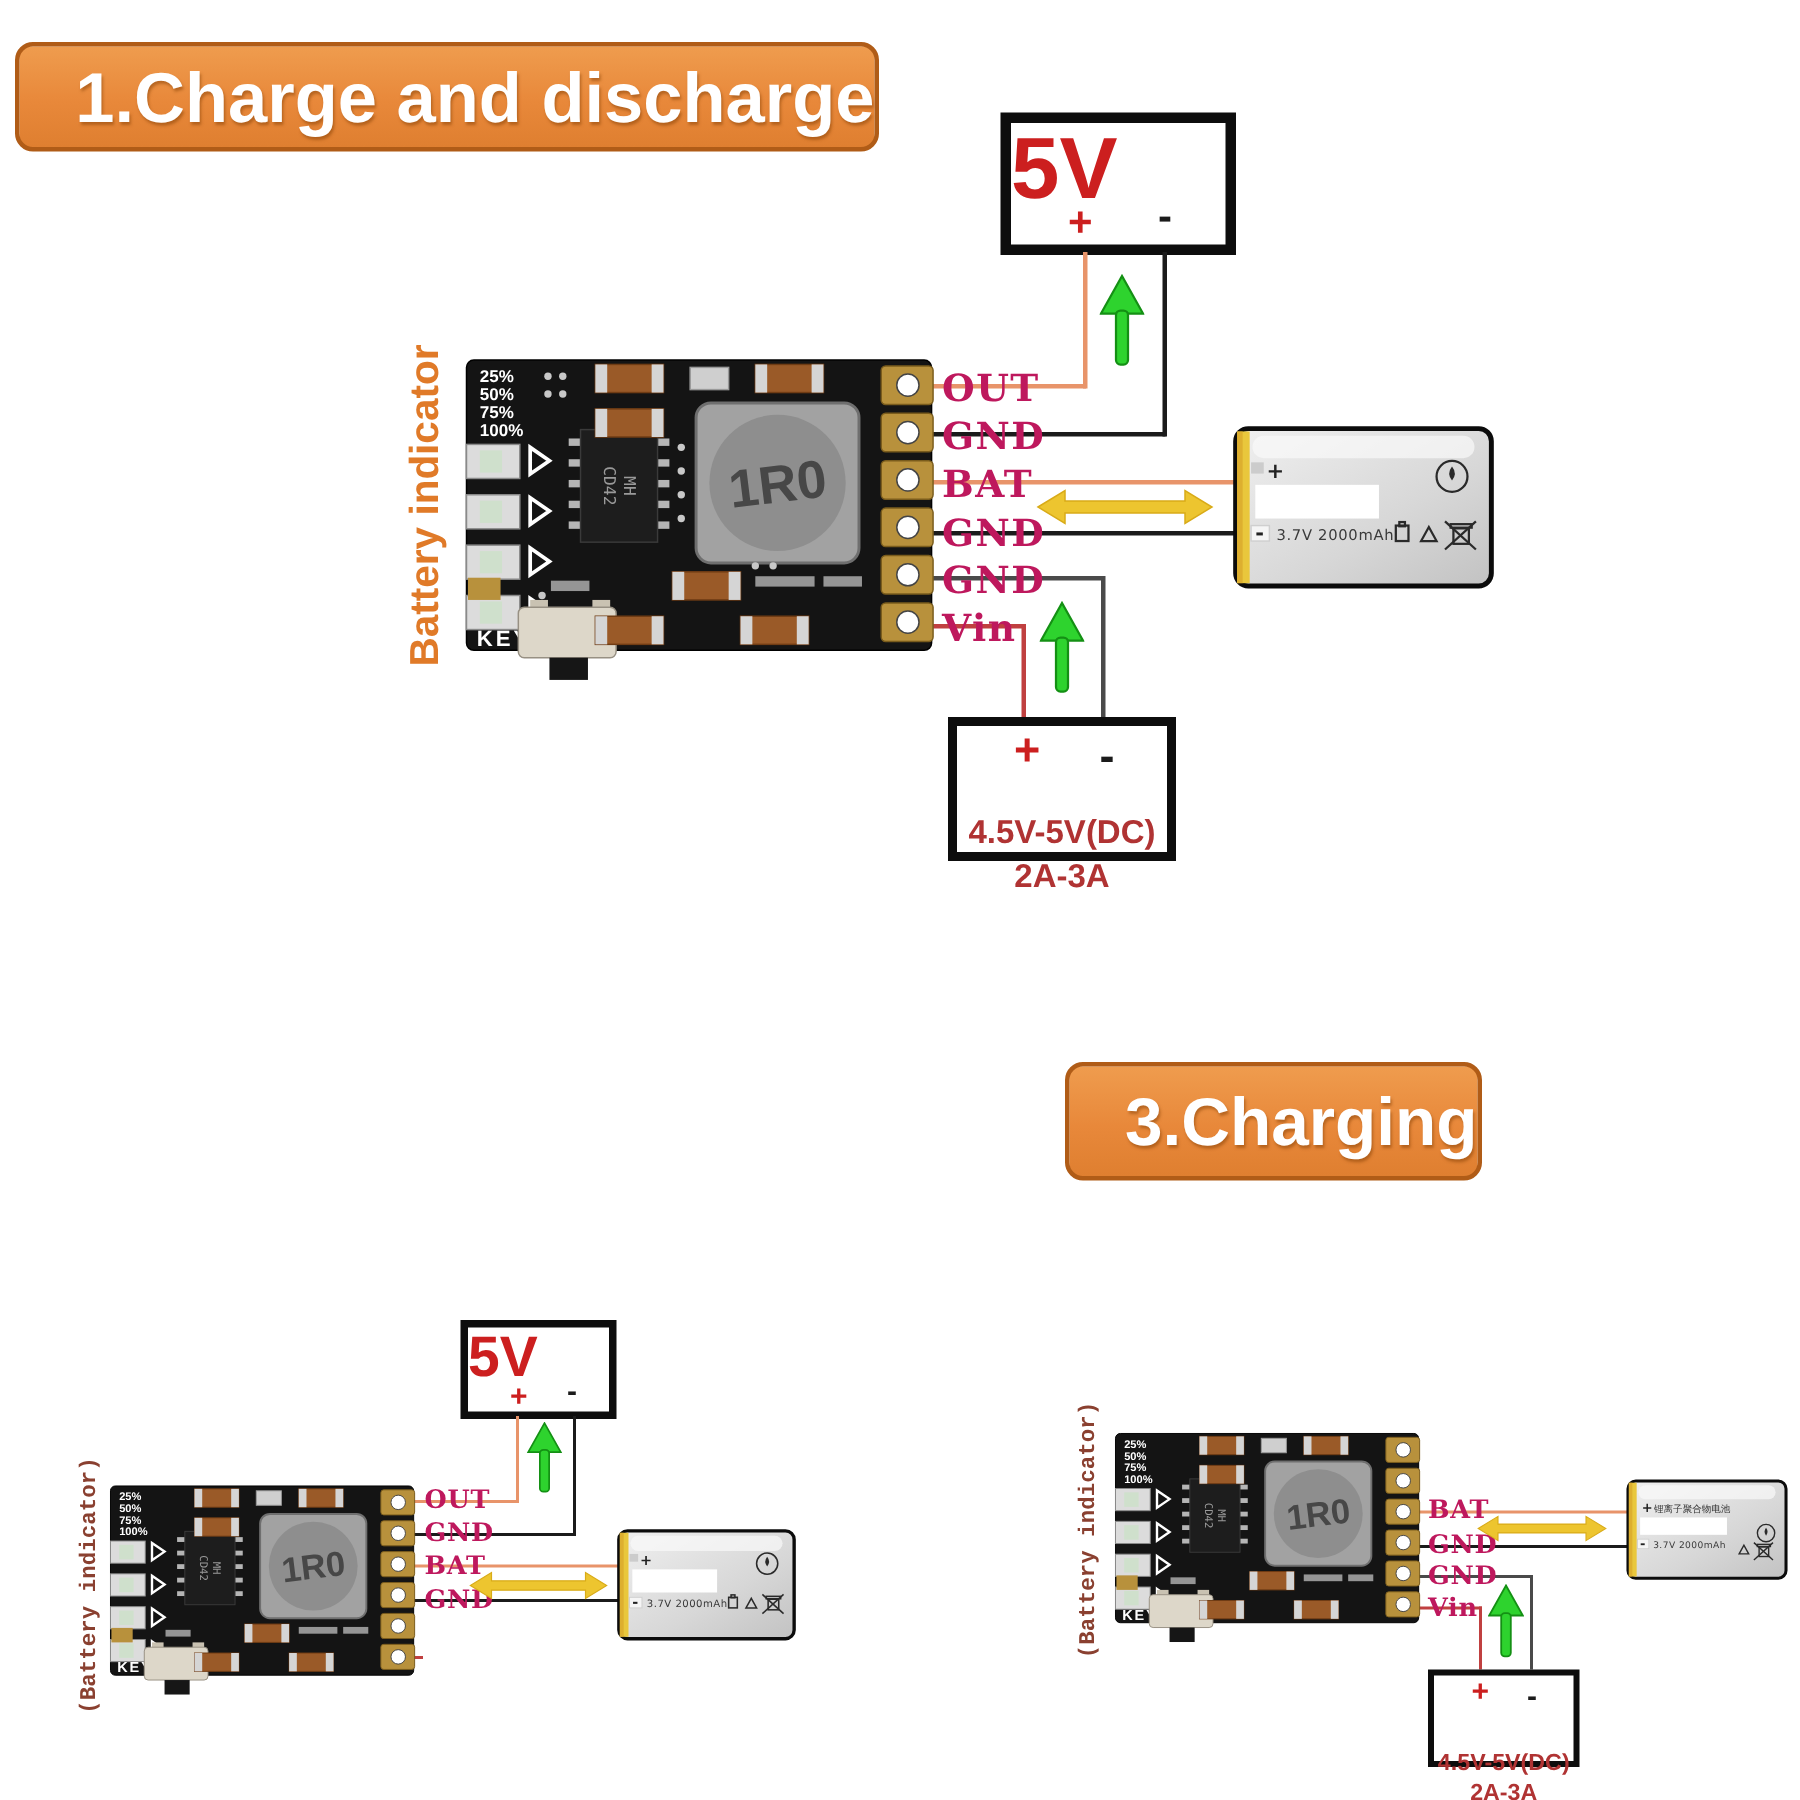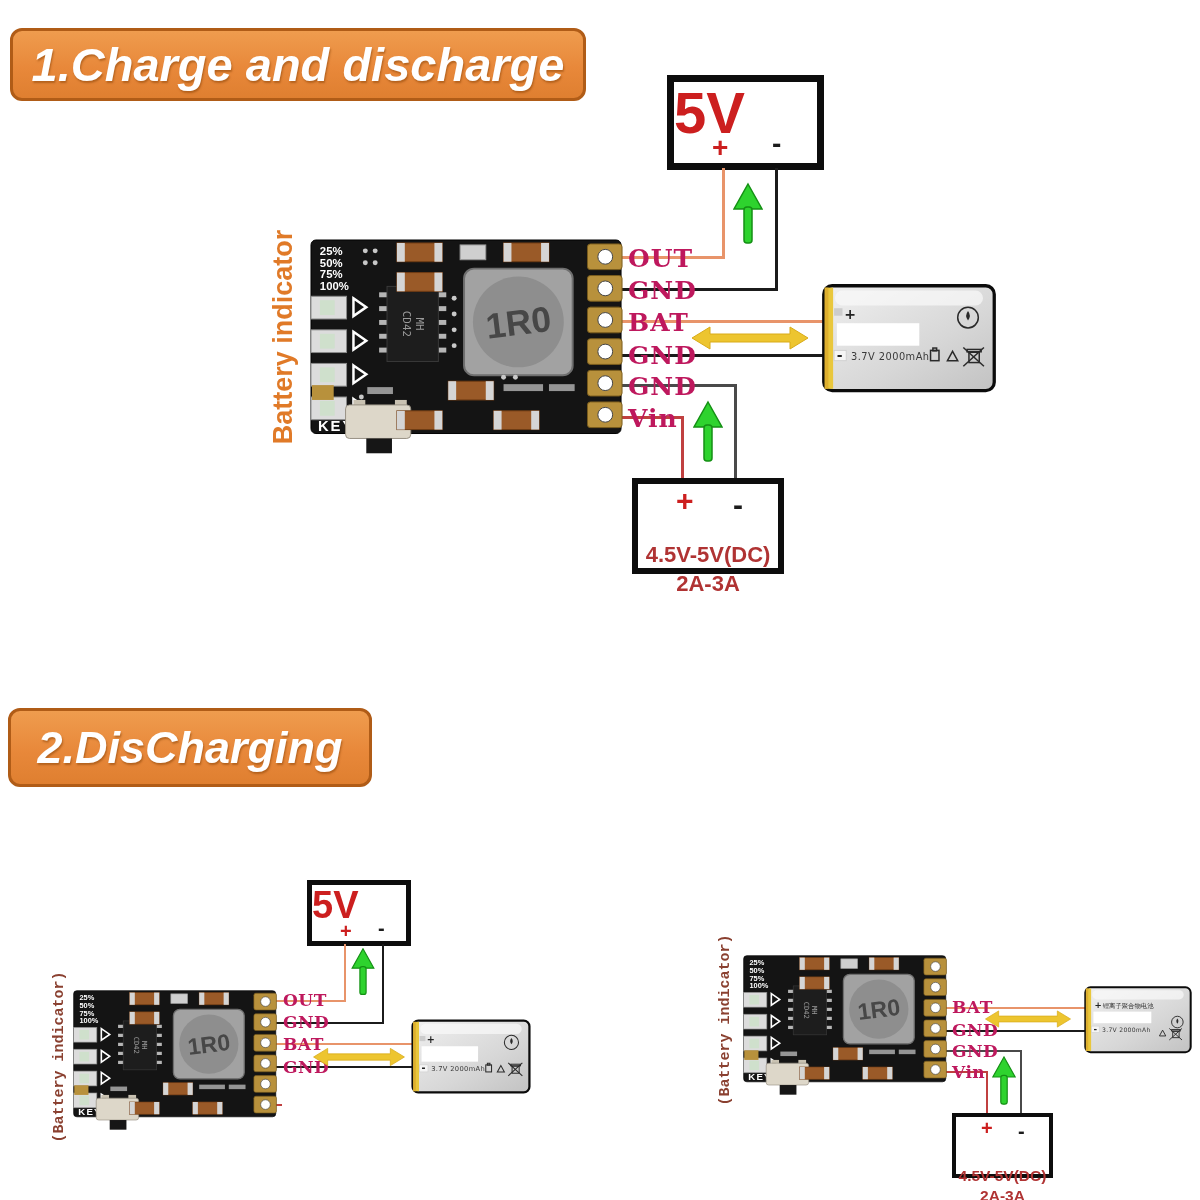--- a/index.html
+++ b/index.html
@@ -1,22 +1,22 @@
 <!DOCTYPE html>
 <html><head>
 <meta charset="utf-8">
 <style>
   html,body{margin:0;padding:0;background:#fff;}
   #canvas{position:relative;width:1200px;height:1200px;background:#ffffff;overflow:hidden;
           font-family:"Liberation Sans",sans-serif;}
   .abs{position:absolute;}
   .hdr{position:absolute;background:linear-gradient(180deg,#ef9c4e 0%,#e8883a 55%,#df7f30 100%);
        border:3px solid #b05c17;border-radius:12px;color:#fff;font-weight:bold;
-       display:flex;align-items:center;justify-content:center;
-       text-shadow:1px 2px 2px rgba(140,70,10,.55);box-sizing:border-box;font-style:italic;}
+       display:flex;align-items:center;justify-content:flex-end;
+       text-shadow:1px 2px 2px rgba(140,70,10,.55);box-sizing:border-box;}
   .hdr1{left:10px;top:28px;width:576px;height:73px;font-size:47px;}
   .hdr2{left:8px;top:708px;width:364px;height:79px;font-size:45px;}
   .hdr3{left:710px;top:708px;width:278px;height:79px;font-size:45px;}
   .vlabel{position:absolute;transform:rotate(-90deg);text-align:center;white-space:nowrap;}
   .vlabel1{left:165px;top:320px;width:240px;height:34px;font-size:27px;font-weight:bold;color:#e07a28;}
   .vlabelp{font-family:"Liberation Mono",monospace;font-size:15px;font-weight:bold;color:#8a4030;}
   .vlabel2{left:-29px;top:1047px;width:180px;height:20px;}
   .vlabel3{left:637px;top:1010px;width:180px;height:20px;}
   .pin{position:absolute;font-family:"DejaVu Serif",serif;font-weight:bold;color:#be185d;line-height:1;}
   .pin1{left:628px;font-size:25px;letter-spacing:1px;}
@@ -239,23 +239,20 @@
       <polygon points="136,84 147,84 141.5,74"></polygon>
       <g>
         <rect x="159" y="75" width="11" height="11"></rect>
           <rect x="157" y="72" width="15" height="2.5"></rect>
         <line x1="153" y1="70" x2="175" y2="90"></line>
           <line x1="175" y1="70" x2="153" y2="90"></line>
       </g>
     </g>
   </svg>
 
-  <div class="hdr hdr2">
-      <span>2.DisCharging</span>
-    </div>
 
   <div class="vlabel vlabelp vlabel2">(Battery indicator)</div>
 
   <div class="vbox" style="left:307px;top:880px;width:104px;height:66px;border-width:5px;">
     <div class="v" style="font-size:38px;margin-top:1px;">5V</div>
     <div class="sgn sgn-plus" style="left:28px;bottom:0px;font-size:20px;">+</div>
     <div class="sgn sgn-minus" style="left:66px;bottom:3px;font-size:20px;">-</div>
   </div>
 
   <div class="wire w-or" style="left:266px;top:1000px;width:80px;height:2px;"></div>
@@ -413,20 +410,23 @@
       <polygon points="136,84 147,84 141.5,74"></polygon>
       <g>
         <rect x="159" y="75" width="11" height="11"></rect>
           <rect x="157" y="72" width="15" height="2.5"></rect>
         <line x1="153" y1="70" x2="175" y2="90"></line>
           <line x1="175" y1="70" x2="153" y2="90"></line>
       </g>
     </g>
   </svg>
 
+  <div class="hdr hdr3">
+      <span>3.Charging</span>
+    </div>
 
   <div class="vlabel vlabelp vlabel3">(Battery indicator)</div>
 
   <div class="wire w-or" style="left:936px;top:1007px;width:154px;height:2px;"></div>
   <div class="wire w-bk" style="left:936px;top:1030px;width:154px;height:2px;"></div>
   <div class="wire w-gy" style="left:936px;top:1050px;width:86px;height:2px;"></div>
   <div class="wire w-gy" style="left:1020px;top:1050px;width:2px;height:65px;"></div>
   <div class="wire w-rd" style="left:936px;top:1071px;width:52px;height:2px;"></div>
   <div class="wire w-rd" style="left:986px;top:1071px;width:2px;height:44px;"></div>
 

